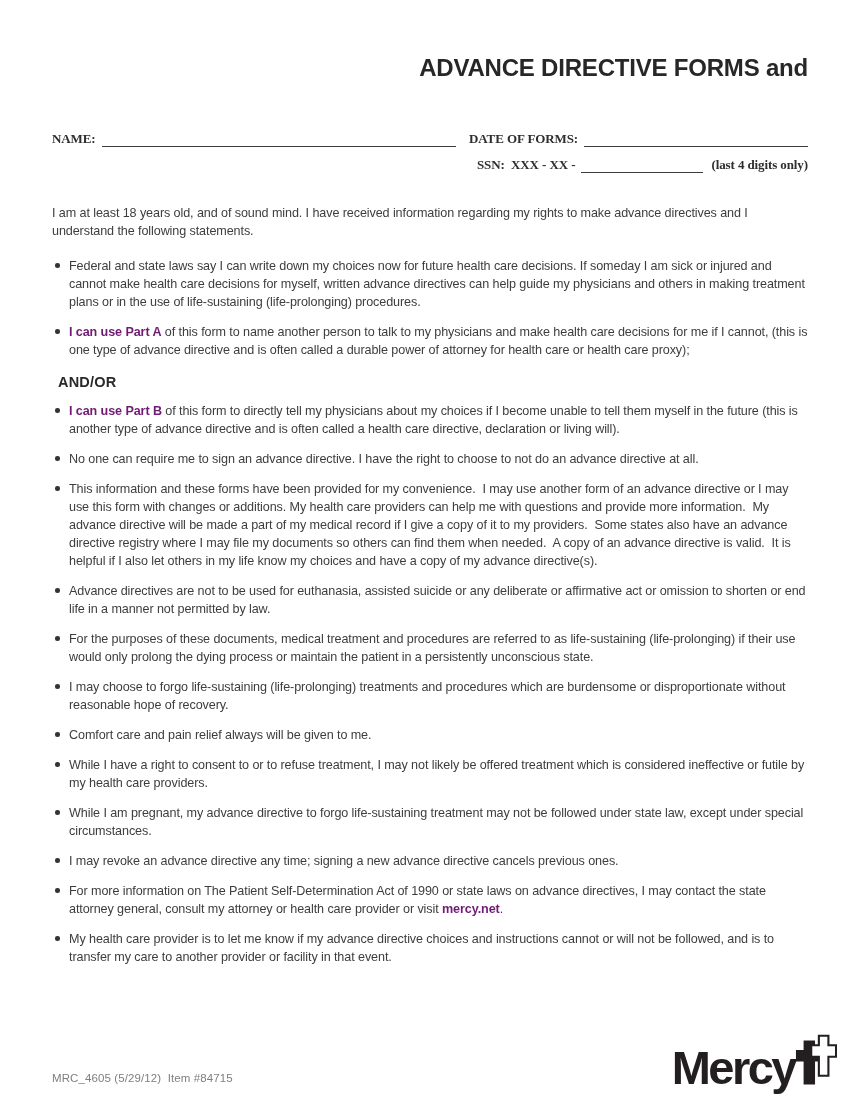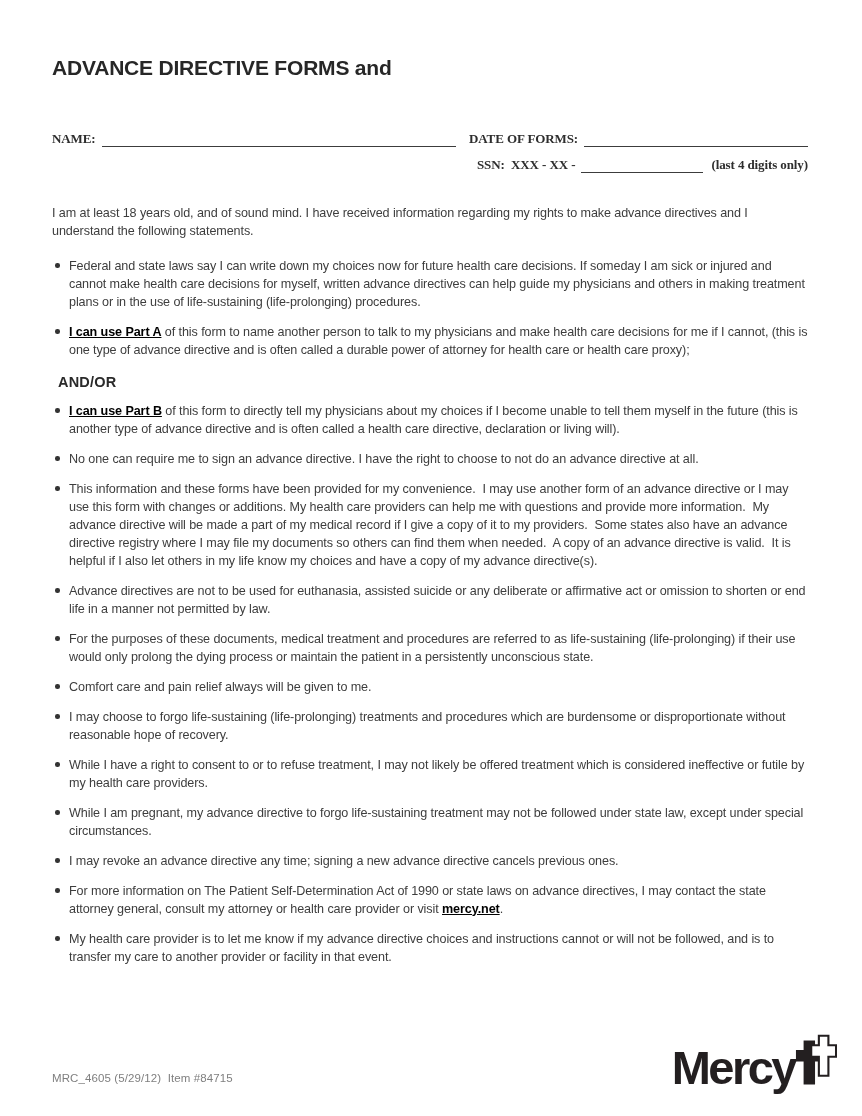--- a/index.html
+++ b/index.html
@@ -10,22 +10,22 @@
     font-family:"Liberation Sans", sans-serif;
     color:#3d3d3d;
     overflow:hidden;
     margin:0 auto;
   }
   .content { position:absolute; left:52px; right:54px; top:0; }
 
   
   .title {
     margin-top:56px;
-    text-align:left;
-    font-size:21px;
+    text-align:right;
+    font-size:24px;
     font-weight:700;
     line-height:24.5px;
     letter-spacing:-0.2px;
     color:#272727;
   }
   .title span { display:block; white-space:pre-wrap; }
 
   
   .form-row {
     margin-top:50px;
@@ -69,21 +69,21 @@
   }
   .bullet.first { margin-top:17px; }
   .dot {
     position:absolute;
     left:3px; top:6.5px;
     width:4.5px; height:4.5px;
     border-radius:50%;
     background:#333;
   }
   .btext { margin:0; white-space:pre-wrap; letter-spacing:-0.1px; }
-  .btext strong { font-weight:700; color:#000000;text-decoration:underline; }
+  .btext strong { font-weight:700; color:#701a75; }
   .andor {
     margin:15px 0 2px 6px;
     font-size:14.5px;
     font-weight:700;
     letter-spacing:0.2px;
     color:#2a2a2a;
   }
 
   
   .footer-code {
@@ -172,26 +172,26 @@
       <p class="btext">Advance directives are not to be used for euthanasia, assisted suicide or any deliberate or affirmative act or omission to shorten or end life in a manner not permitted by law.</p>
     </div>
 
     <div class="bullet">
       <span class="dot"></span>
       <p class="btext">For the purposes of these documents, medical treatment and procedures are referred to as life-sustaining (life-prolonging) if their use would only prolong the dying process or maintain the patient in a persistently unconscious state.</p>
     </div>
 
     <div class="bullet">
       <span class="dot"></span>
+      <p class="btext">I may choose to forgo life-sustaining (life-prolonging) treatments and procedures which are burdensome or disproportionate without reasonable hope of recovery.</p>
+    </div>
+
+    <div class="bullet">
+      <span class="dot"></span>
       <p class="btext">Comfort care and pain relief always will be given to me.</p>
-    </div>
-
-    <div class="bullet">
-      <span class="dot"></span>
-      <p class="btext">I may choose to forgo life-sustaining (life-prolonging) treatments and procedures which are burdensome or disproportionate without reasonable hope of recovery.</p>
     </div>
 
     <div class="bullet">
       <span class="dot"></span>
       <p class="btext">While I have a right to consent to or to refuse treatment, I may not likely be offered treatment which is considered ineffective or futile by my health care providers.</p>
     </div>
 
     <div class="bullet">
       <span class="dot"></span>
       <p class="btext">While I am pregnant, my advance directive to forgo life-sustaining treatment may not be followed under state law, except under special circumstances.</p>

